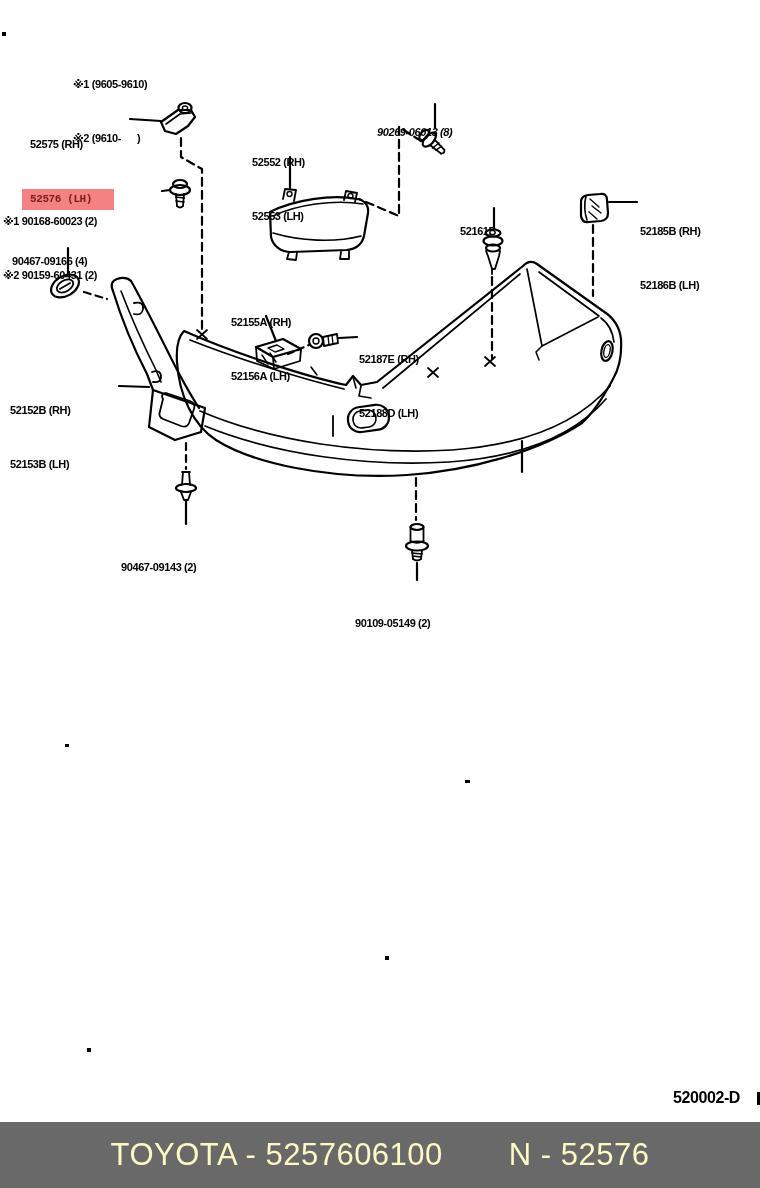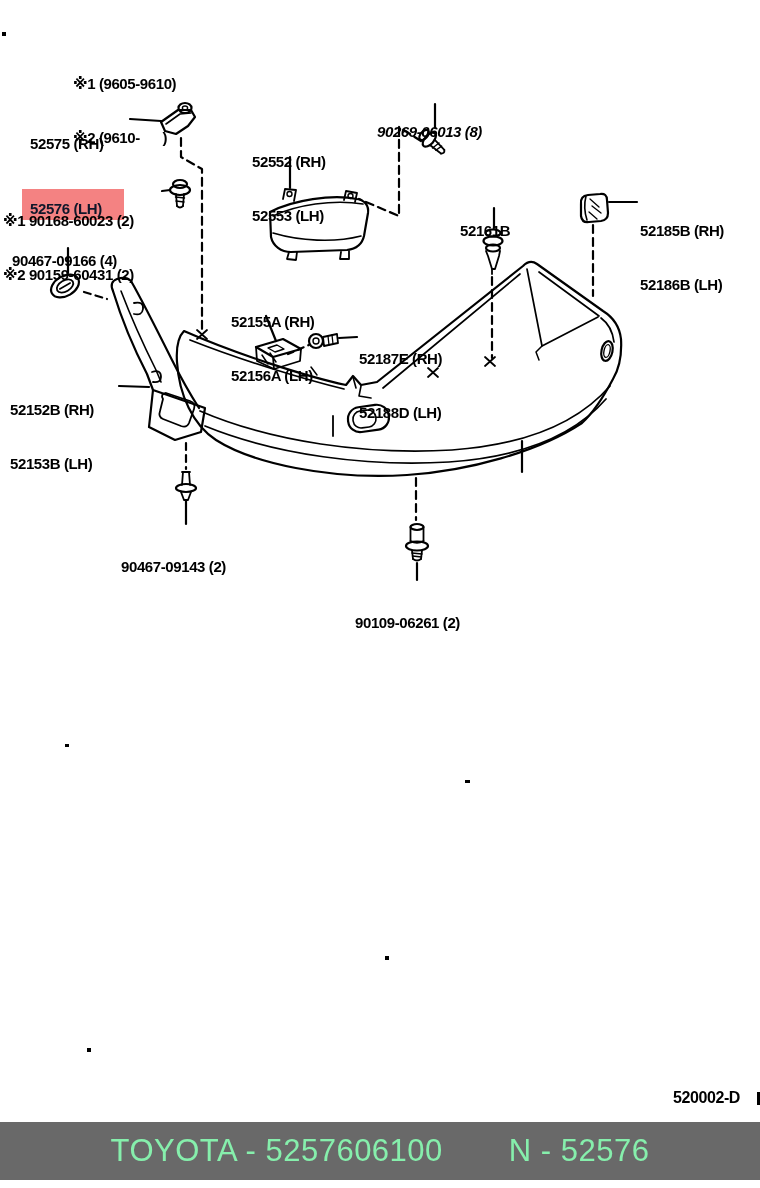--- a/index.html
+++ b/index.html
@@ -1,38 +1,38 @@
 <!DOCTYPE html>
 <html><head>
 <meta charset="utf-8">
 <style>
   html,body{margin:0;padding:0;background:#ffffff;}
   #stage{
     position:relative;width:760px;height:1188px;background:#ffffff;overflow:hidden;
     font-family:"Liberation Sans","DejaVu Sans",sans-serif;
   }
   .label{
-    position:absolute;color:#000;font-weight:bold;font-size:15px;line-height:18px;
+    position:absolute;color:#000;font-weight:bold;font-size:11px;line-height:18px;
     letter-spacing:-0.4px;white-space:pre;
   }
   .label .ln{display:block;}
   .hl{
-    background:#F48282;color:#0f172a;display:inline-block;
-    margin-left:-8px;padding:11px 22px 2px 8px;
+    background:#F48282;color:#7f1d1d;display:inline-block;
+    margin-left:-8px;padding:1px 22px 2px 8px;font-family:Liberation Mono, monospace;
   }
   #diagram-svg{position:absolute;left:0;top:0;}
   #code-label{
     position:absolute;right:20px;top:1089px;font-weight:bold;font-size:16px;
     letter-spacing:-0.4px;color:#000;white-space:pre;
   }
   #code-partial{position:absolute;right:0;top:1092px;width:3px;height:13px;background:#000;}
   #footer-bar{
-    position:absolute;left:0;top:1122px;width:760px;height:58px;background:#696969;
+    position:absolute;left:0;top:1122px;width:760px;height:66px;background:#696969;
     display:flex;align-items:center;justify-content:center;gap:66px;
-    color:#86efac;font-size:31px;font-weight:400;letter-spacing:0.5px;
+    color:#fef9c3;font-size:31px;font-weight:400;letter-spacing:0.5px;
   }
 </style>
 </head>
 <body>
 
 <div id="stage">
 
   <svg id="diagram-svg" width="760" height="1122" viewBox="0 0 760 1122">
     <g stroke="#000" fill="none" stroke-width="2.2" stroke-linecap="round" stroke-linejoin="round">
 
@@ -243,21 +243,21 @@
     <span class="ln">52152B (RH)</span>
     <span class="ln">52153B (LH)</span>
   </div>
 
 
   <div class="label" style="left:121px;top:522px;text-align:right;">
     <span class="ln">90467-09143 (2)</span>
   </div>
 
   <div class="label" style="left:355px;top:578px;">
-    <span class="ln">90109-06261 (2)</span>
+    <span class="ln">90109-05149 (2)</span>
   </div>
 
   <div id="code-label">520002-D</div>
   <div id="code-partial"></div>
 
   <div id="footer-bar">
     <span>TOYOTA - 5257606100</span>
     <span>N - 52576</span>
   </div>
 

